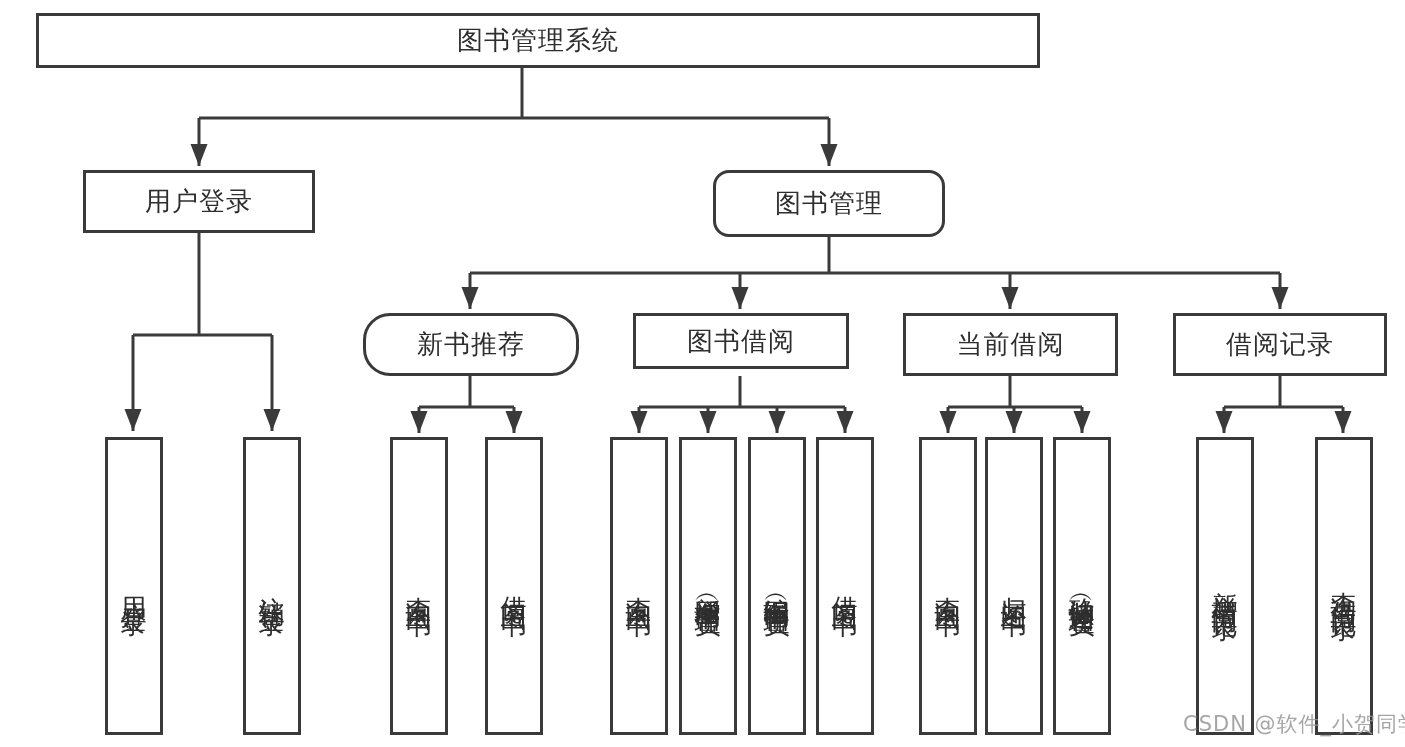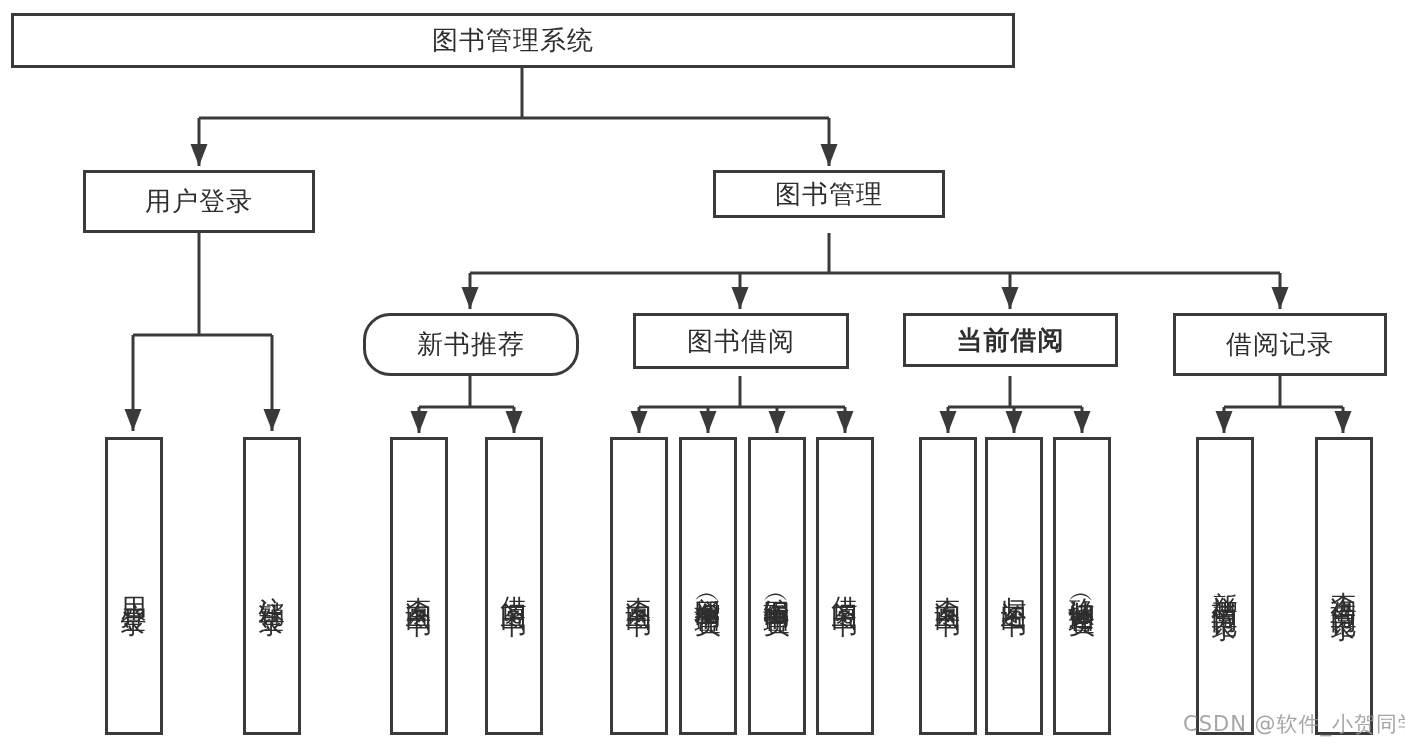--- a/index.html
+++ b/index.html
@@ -89,28 +89,28 @@
       <path d="M1014,407 V433" marker-end="url(#arrow)"></path>
       <path d="M1082,407 V433" marker-end="url(#arrow)"></path>
 
       <path d="M1280,376 V407"></path>
       <path d="M1224,407 H1343"></path>
       <path d="M1224,407 V433" marker-end="url(#arrow)"></path>
       <path d="M1343,407 V433" marker-end="url(#arrow)"></path>
     </g>
   </svg>
 
-  <div class="box h" style="left:11px;top:13px;width:1004px;height:55px;">图书管理系统</div>
+  <div class="box h" style="left:36px;top:13px;width:1004px;height:55px;">图书管理系统</div>
 
   <div class="box h" style="left:83px;top:170px;width:232px;height:63px;">用户登录</div>
-  <div class="box h" style="left:713px;top:170px;width:232px;height:48px;">图书管理</div>
+  <div class="box h" style="left:713px;top:170px;width:232px;height:67px;border-radius:16px;">图书管理</div>
 
   <div class="box h" style="left:363px;top:313px;width:216px;height:63px;border-radius:27px;">新书推荐</div>
   <div class="box h" style="left:633px;top:313px;width:216px;height:56px;">图书借阅</div>
-  <div class="box h" style="left:903px;top:313px;width:215px;height:54px;font-weight:bold;">当前借阅</div>
+  <div class="box h" style="left:903px;top:313px;width:215px;height:63px;">当前借阅</div>
   <div class="box h" style="left:1173px;top:313px;width:214px;height:63px;">借阅记录</div>
 
   <div class="box v" style="left:105px;top:437px;width:58px;height:298px;">
     <span>用户登录</span>
   </div>
   <div class="box v" style="left:243px;top:437px;width:58px;height:298px;">
     <span>注销登录</span>
   </div>
 
   <div class="box v" style="left:390px;top:437px;width:58px;height:298px;">

